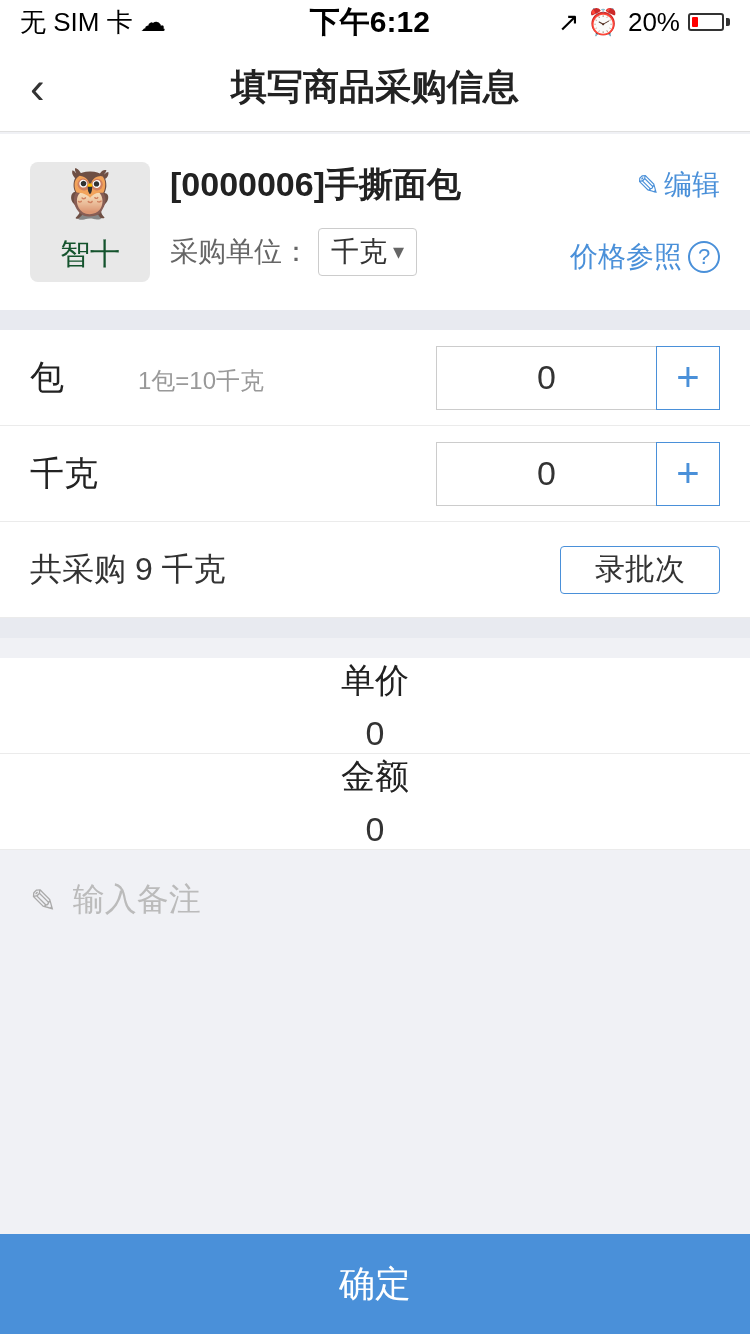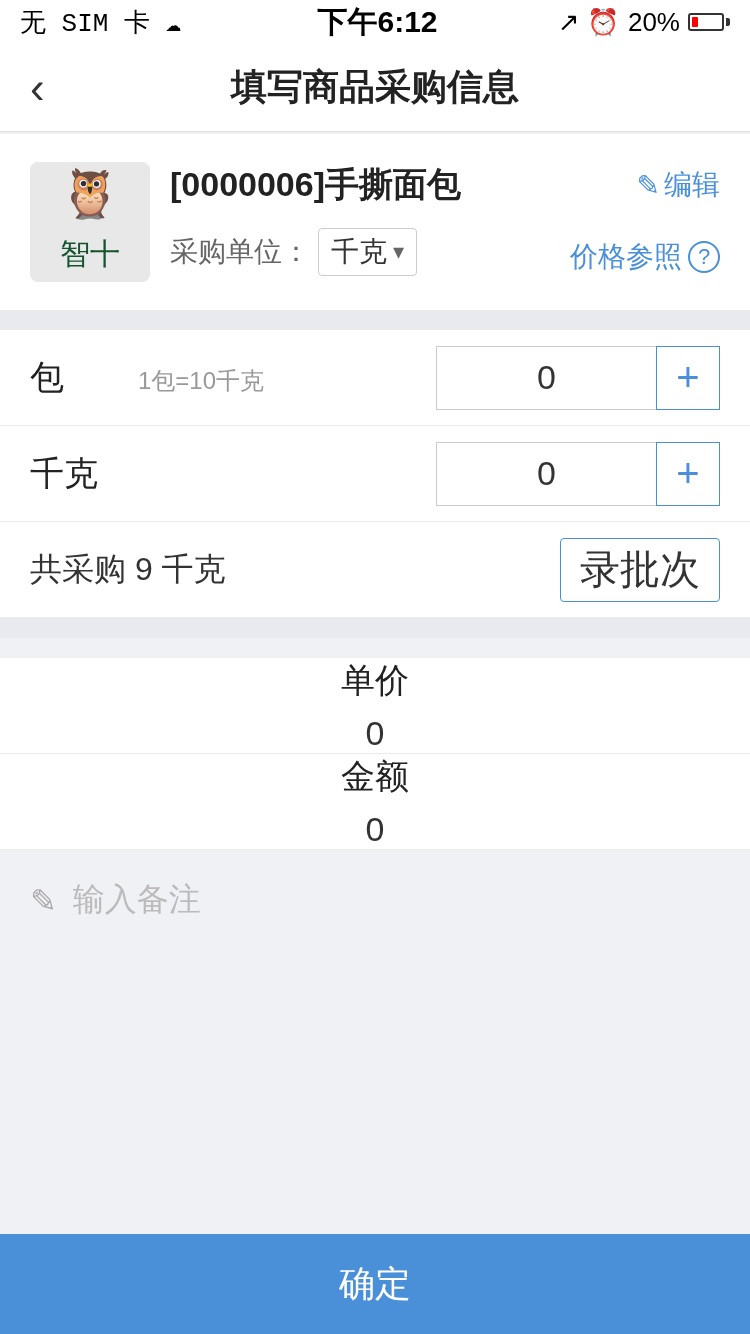--- a/index.html
+++ b/index.html
@@ -22,21 +22,20 @@
       justify-content: space-between;
       padding: 0 20px;
       font-size: 28px;
       font-weight: 500;
     }
     .status-left {
       display: flex;
       align-items: flex-start;
       gap: 8px;
       font-size: 26px;
-      font-family: Liberation Mono, monospace;
     }
     .status-center {
       font-size: 30px;
       font-weight: 600;
       margin-left: 16px;
     }
     .status-right {
       display: flex;
       align-items: center;
       gap: 8px;
@@ -250,27 +249,27 @@
       padding: 0 30px;
       justify-content: space-between;
       border-bottom: 1px solid #ebebeb;
     }
     .summary-text {
       font-size: 32px;
       color: #333;
     }
     .batch-btn {
       width: 160px;
-      height: 64px;
+      height: 48px;
       border: 1px solid #4a90d9;
       background: #fff;
       display: flex;
       align-items: center;
       justify-content: center;
-      font-size: 40px;
+      font-size: 30px;
       color: #333;
       cursor: pointer;
       border-radius: 4px;
     }
 
     
     .info-section {
       background: #fff;
       margin-top: 20px;
     }

